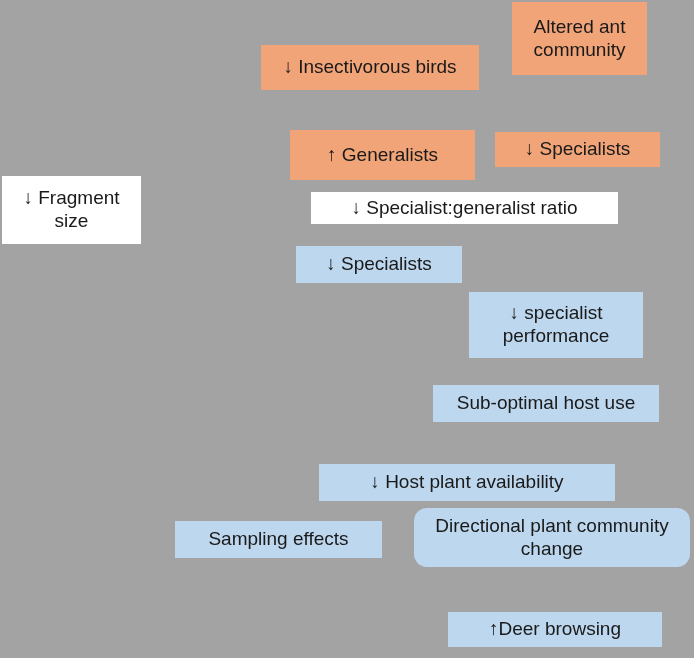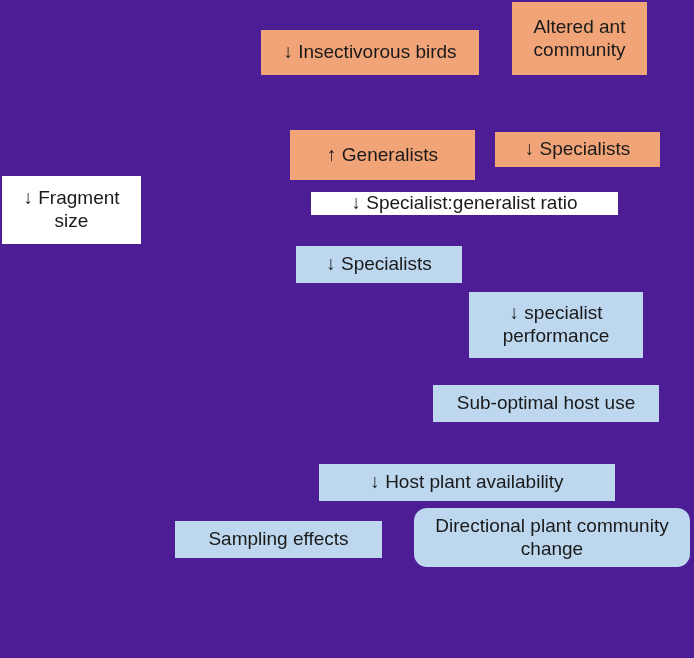--- a/index.html
+++ b/index.html
@@ -25,39 +25,39 @@
   .box span {
     display: block;
     white-space: pre-line;
     font-size: 19px;
     line-height: 1.2;
   }
 </style>
 </head>
 <body>
 
-<div id="diagram-canvas" style="width: 694px; height: 658px; background: #4c1d95;">
+<div id="diagram-canvas" style="width: 694px; height: 658px; background: #a3a3a3;">
     <div class="box" style="left: 512px; top: 2px; width: 135px; height: 73px; background: rgb(241, 164, 120); color: rgb(26, 26, 26);">
       <span>Altered ant
 community</span>
     </div>
-    <div class="box" style="left: 261px; top: 30px; width: 218px; height: 45px; background: rgb(241, 164, 120); color: rgb(26, 26, 26); text-align: center;">
+    <div class="box" style="left: 261px; top: 45px; width: 218px; height: 45px; background: rgb(241, 164, 120); color: rgb(26, 26, 26); text-align: center;">
       <span>↓ Insectivorous birds</span>
     </div>
     <div class="box" style="left: 290px; top: 130px; width: 185px; height: 50px; background: rgb(241, 164, 120); color: rgb(26, 26, 26);">
       <span>↑ Generalists</span>
     </div>
     <div class="box" style="left: 495px; top: 132px; width: 165px; height: 35px; background: rgb(241, 164, 120); color: rgb(26, 26, 26);">
       <span>↓ Specialists</span>
     </div>
     <div class="box" style="left: 2px; top: 176px; width: 139px; height: 68px; background: rgb(255, 255, 255); color: rgb(26, 26, 26);">
       <span>↓ Fragment
 size</span>
     </div>
-    <div class="box" style="left: 311px; top: 192px; width: 307px; height: 23px; background: rgb(255, 255, 255); color: rgb(26, 26, 26);">
+    <div class="box" style="left: 311px; top: 192px; width: 307px; height: 32px; background: rgb(255, 255, 255); color: rgb(26, 26, 26);">
       <span>↓ Specialist:generalist ratio</span>
     </div>
     <div class="box" style="left: 296px; top: 246px; width: 166px; height: 37px; background: rgb(189, 215, 238); color: rgb(26, 26, 26);">
       <span>↓ Specialists</span>
     </div>
     <div class="box" style="left: 461px; top: 292px; width: 174px; height: 66px; background: rgb(189, 215, 238); color: rgb(26, 26, 26); margin-left: 8px;">
       <span>↓ specialist
 performance</span>
     </div>
     <div class="box" style="left: 433px; top: 385px; width: 226px; height: 37px; background: rgb(189, 215, 238); color: rgb(26, 26, 26);">
@@ -66,13 +66,16 @@
     <div class="box" style="left: 319px; top: 445px; width: 296px; height: 37px; background: rgb(189, 215, 238); color: rgb(26, 26, 26); margin-top: 19px;">
       <span>↓ Host plant availability</span>
     </div>
     <div class="box" style="left: 175px; top: 521px; width: 207px; height: 37px; background: rgb(189, 215, 238); color: rgb(26, 26, 26);">
       <span>Sampling effects</span>
     </div>
     <div class="box" style="left: 414px; top: 508px; width: 276px; height: 59px; background: rgb(189, 215, 238); color: rgb(26, 26, 26); border-radius: 13px;">
       <span>Directional plant community
 change</span>
     </div>
+    <div class="box" style="left: 448px; top: 612px; width: 214px; height: 35px; background: rgb(189, 215, 238); color: rgb(26, 26, 26);">
+      <span>↑Deer browsing</span>
+    </div>
   </div>
 
 </body></html>

